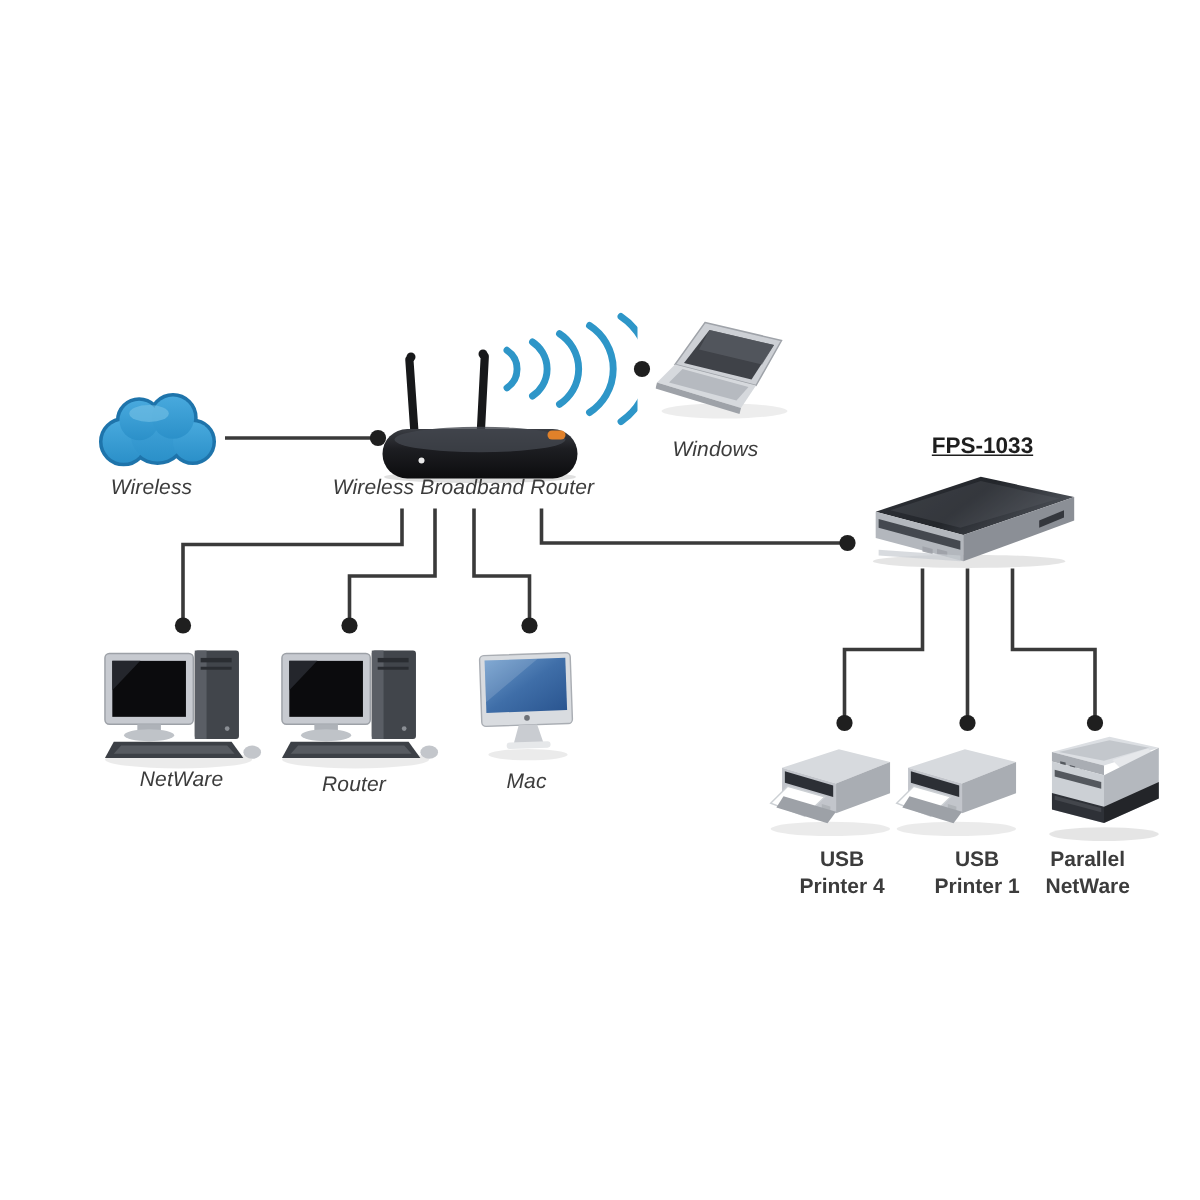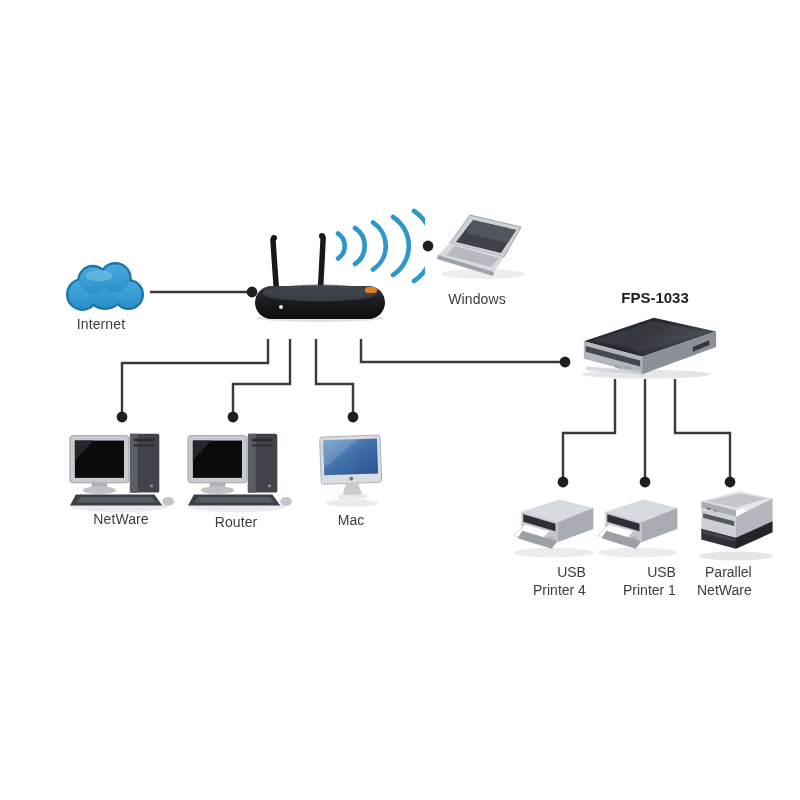--- a/index.html
+++ b/index.html
@@ -6,28 +6,28 @@
   html,body { background:#ffffff; }
   .canvas {
     position:relative; width:800px; height:800px; background:#ffffff;
     font-family:"Liberation Sans", sans-serif; overflow:hidden;
   }
   .abs { position:absolute; }
   .node-label {
     position:absolute; color:#3c3c3c; font-size:14px; font-weight:600;
     letter-spacing:0.1px; white-space:nowrap; transform:translateX(-50%);
   }
-  .node-label.plain { font-weight:400; }
+  .node-label.plain { font-weight:400;font-style:italic; }
   .fps-label {
     position:absolute; color:#1e1e1e; font-size:15px; font-weight:700;
-    transform:translateX(-50%); white-space:nowrap;
+    transform:translateX(-50%); white-space:nowrap;text-decoration:underline;
   }
   .printer-label {
     position:absolute; color:#3c3c3c; font-size:14px; line-height:18px;
-    text-align:right; white-space:nowrap;
+    text-align:center; white-space:nowrap;font-weight:bold;
   }
   svg { display:block; }
 </style>
 </head>
 <body>
 
 <div class="canvas">
 
   <svg class="abs" style="left:0;top:0" width="800" height="800" viewBox="0 0 800 800">
     <g stroke="#3a3a3a" stroke-width="2.4" fill="none">
@@ -69,21 +69,21 @@
     </g>
     <g fill="url(#cloudG)">
       <circle cx="26" cy="45" r="15"></circle>
       <circle cx="50" cy="40" r="19"></circle>
       <circle cx="75" cy="45" r="14"></circle>
       <circle cx="37" cy="30" r="14"></circle>
       <circle cx="61" cy="28" r="15"></circle>
     </g>
     <ellipse cx="44" cy="25" rx="14" ry="6" fill="#7cc4e8" opacity="0.55"></ellipse>
   </svg>
-  <div class="node-label plain" style="left:101px;top:316px">Internet</div>
+  <div class="node-label plain" style="left:101px;top:316px">Wireless</div>
 
   <svg class="abs" style="left:250px;top:228px" width="140" height="95" viewBox="0 0 140 95">
     <defs>
       <linearGradient id="rtrB" x1="0" y1="0" x2="0" y2="1">
         <stop offset="0" stop-color="#3a3d43"></stop>
           <stop offset="0.4" stop-color="#1d1e22"></stop>
           <stop offset="1" stop-color="#0c0c0e"></stop>
       </linearGradient>
     </defs>
     <ellipse cx="70" cy="90" rx="64" ry="4" fill="#000" opacity="0.12"></ellipse>
@@ -91,20 +91,21 @@
       <rect x="22" y="9" width="5.5" height="58" rx="2.7" transform="rotate(-4 25 38)"></rect>
       <rect x="69" y="7" width="5.5" height="60" rx="2.7" transform="rotate(3 72 37)"></rect>
       <circle cx="24" cy="10" r="3"></circle>
       <circle cx="72" cy="8" r="3"></circle>
     </g>
     <rect x="5" y="58" width="130" height="33" rx="16.5" fill="url(#rtrB)"></rect>
     <ellipse cx="70" cy="65" rx="57" ry="8.5" fill="#42464d" opacity="0.8"></ellipse>
     <rect x="115" y="59" width="12" height="6" rx="3" fill="#e0812a"></rect>
     <circle cx="31" cy="79" r="2" fill="#e9e9e9"></circle>
   </svg>
+  <div class="node-label plain" style="left:309px;top:316px">Wireless Broadband Router</div>
 
   <svg class="abs" style="left:330px;top:203px" width="95" height="86" viewBox="0 0 95 86">
     <g stroke="#2e96c8" stroke-width="4.6" fill="none" stroke-linecap="round">
       <path d="M8 30.5 A15 15 0 0 1 8 55.5"></path>
       <path d="M25 25 A21.5 21.5 0 0 1 25 61"></path>
       <path d="M43 19.5 A28 28 0 0 1 43 66.5"></path>
       <path d="M63 14 A34.5 34.5 0 0 1 63 72"></path>
       <path d="M84 8 A42 42 0 0 1 84 78"></path>
     </g>
   </svg>

